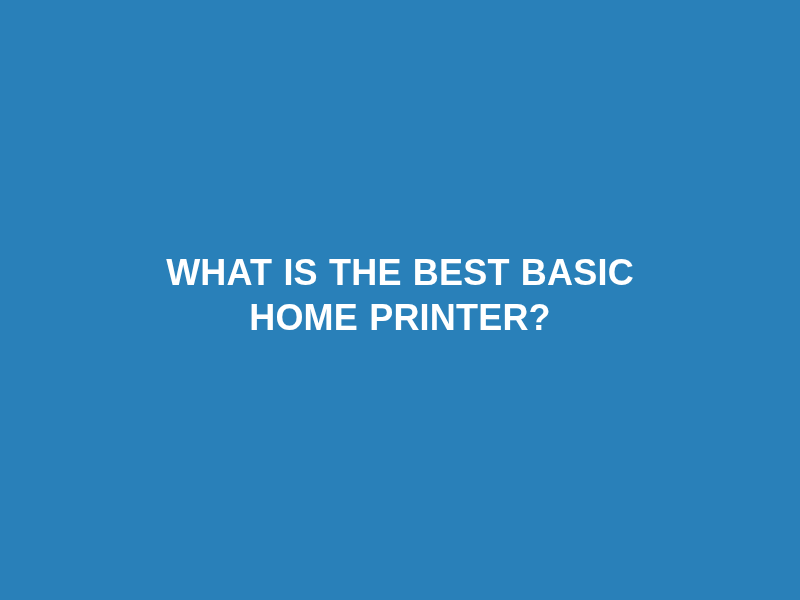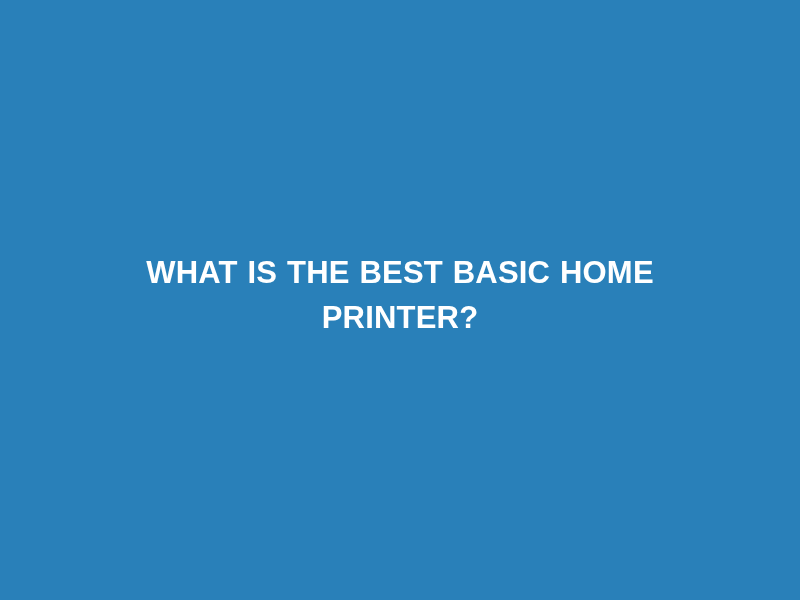--- a/index.html
+++ b/index.html
@@ -27,21 +27,21 @@
     width: 560px;
     text-align: center;
     position: relative;
     top: -5px;
   }
   .title-text {
     display: block;
     color: #ffffff;
     font-family: "Liberation Sans", sans-serif;
     font-weight: bold;
-    font-size: 31px;
+    font-size: 36px;
     line-height: 45px;
     letter-spacing: 0.2px;
     text-transform: uppercase;
     margin: 0;
     padding: 0;
     white-space: normal;
     word-spacing: 1px;
   }
 </style>
 </head>

